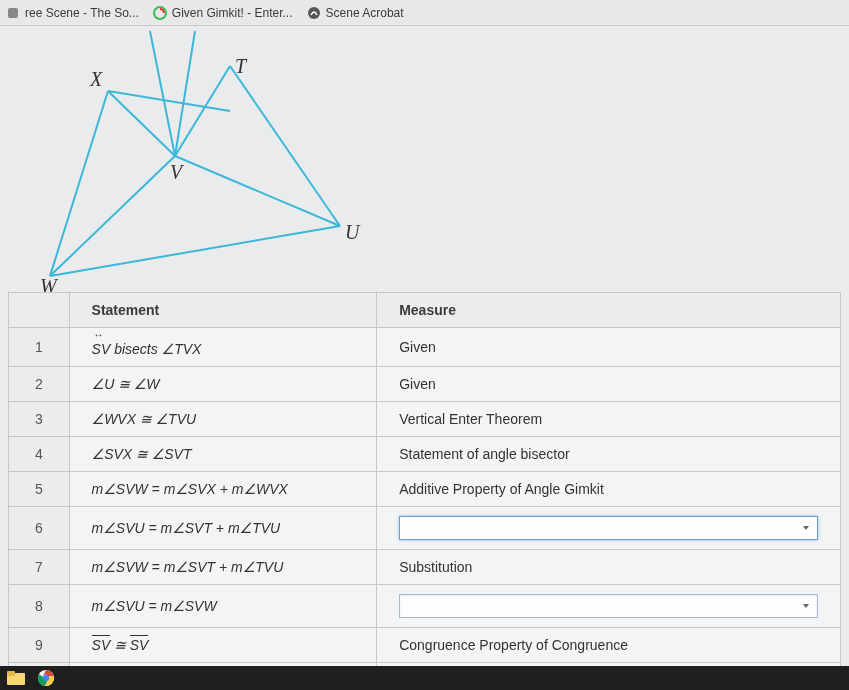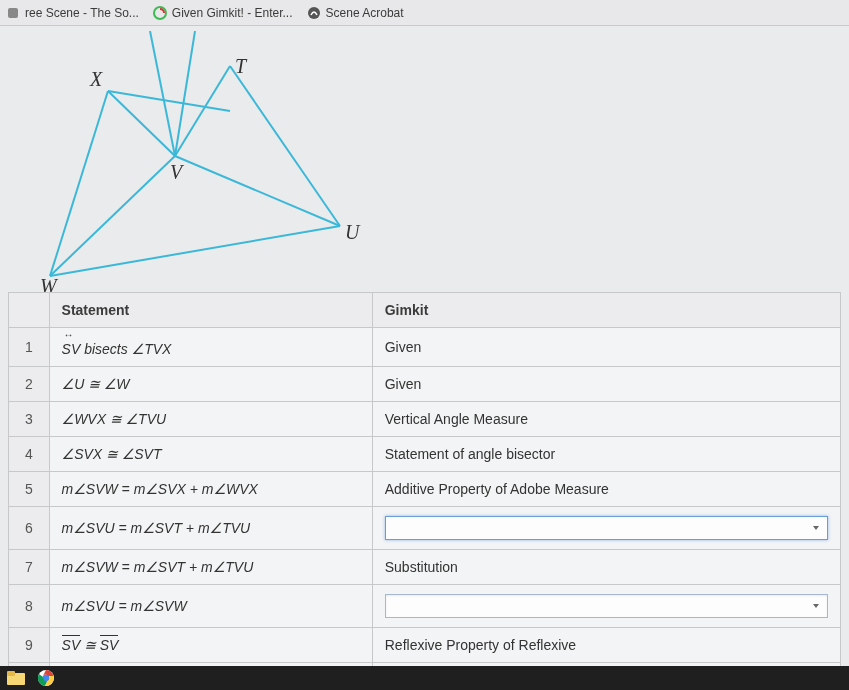--- a/index.html
+++ b/index.html
@@ -58,21 +58,21 @@
       left: 8px;
       top: 266px;
       width: 833px;
       border-collapse: collapse;
       background: #f3f4f5;
       font-size: 14px;
       color: #333;
     }
     .proof-table th, .proof-table td {
       border: 1px solid #c7c8ca;
-      padding: 9px 12px;
+      padding: 9px 22px;
       text-align: left;
       vertical-align: middle;
       height: 34px;
     }
     .proof-table th {
       background: #ececee;
       font-weight: bold;
       color: #3b3b3b;
     }
     .proof-table .num-col {
@@ -209,48 +209,48 @@
     <text x="140" y="148">V</text>
     <text x="315" y="208">U</text>
     <text x="10" y="262">W</text>
   </svg>
 
   <table class="proof-table">
     <thead>
       <tr>
         <th class="num-col"></th>
         <th class="stmt-col">Statement</th>
-        <th class="reason-col">Gimkit</th>
+        <th class="reason-col">Measure</th>
       </tr>
     </thead>
     <tbody id="proof-body">
         <tr>
           <td class="num-col">1</td>
           <td class="stmt-col math"><span class="line-sv">SV</span> bisects ∠TVX</td>
           <td class="reason-col">Given</td>
         </tr>
         <tr>
           <td class="num-col">2</td>
           <td class="stmt-col math">∠U ≅ ∠W</td>
           <td class="reason-col">Given</td>
         </tr>
         <tr>
           <td class="num-col">3</td>
           <td class="stmt-col math">∠WVX ≅ ∠TVU</td>
-          <td class="reason-col">Vertical Angle Measure</td>
+          <td class="reason-col">Vertical Enter Theorem</td>
         </tr>
         <tr>
           <td class="num-col">4</td>
           <td class="stmt-col math">∠SVX ≅ ∠SVT</td>
           <td class="reason-col">Statement of angle bisector</td>
         </tr>
         <tr>
           <td class="num-col">5</td>
           <td class="stmt-col math">m∠SVW = m∠SVX + m∠WVX</td>
-          <td class="reason-col">Additive Property of Adobe Measure</td>
+          <td class="reason-col">Additive Property of Angle Gimkit</td>
         </tr>
         <tr>
           <td class="num-col">6</td>
           <td class="stmt-col math">m∠SVU = m∠SVT + m∠TVU</td>
           <td class="reason-col">
             <div class="dropdown active">
               <span class="dd-arrow">
                 <svg width="8" height="8" viewBox="0 0 8 8">
                   <path d="M1 2 L4 6 L7 2 Z" fill="#666"></path>
                 </svg>
@@ -272,21 +272,21 @@
                 <svg width="8" height="8" viewBox="0 0 8 8">
                   <path d="M1 2 L4 6 L7 2 Z" fill="#666"></path>
                 </svg>
               </span>
             </div>
           </td>
         </tr>
         <tr>
           <td class="num-col">9</td>
           <td class="stmt-col math"><span class="seg-line">SV</span> ≅ <span class="seg-line">SV</span></td>
-          <td class="reason-col">Reflexive Property of Reflexive</td>
+          <td class="reason-col">Congruence Property of Congruence</td>
         </tr>
         <tr>
           <td class="num-col">10</td>
           <td class="stmt-col math">△SUV ≅ △SWV</td>
           <td class="reason-col">
             <div class="dropdown short">
               <span class="dd-arrow">
                 <svg width="8" height="8" viewBox="0 0 8 8">
                   <path d="M1 2 L4 6 L7 2 Z" fill="#666"></path>
                 </svg>

